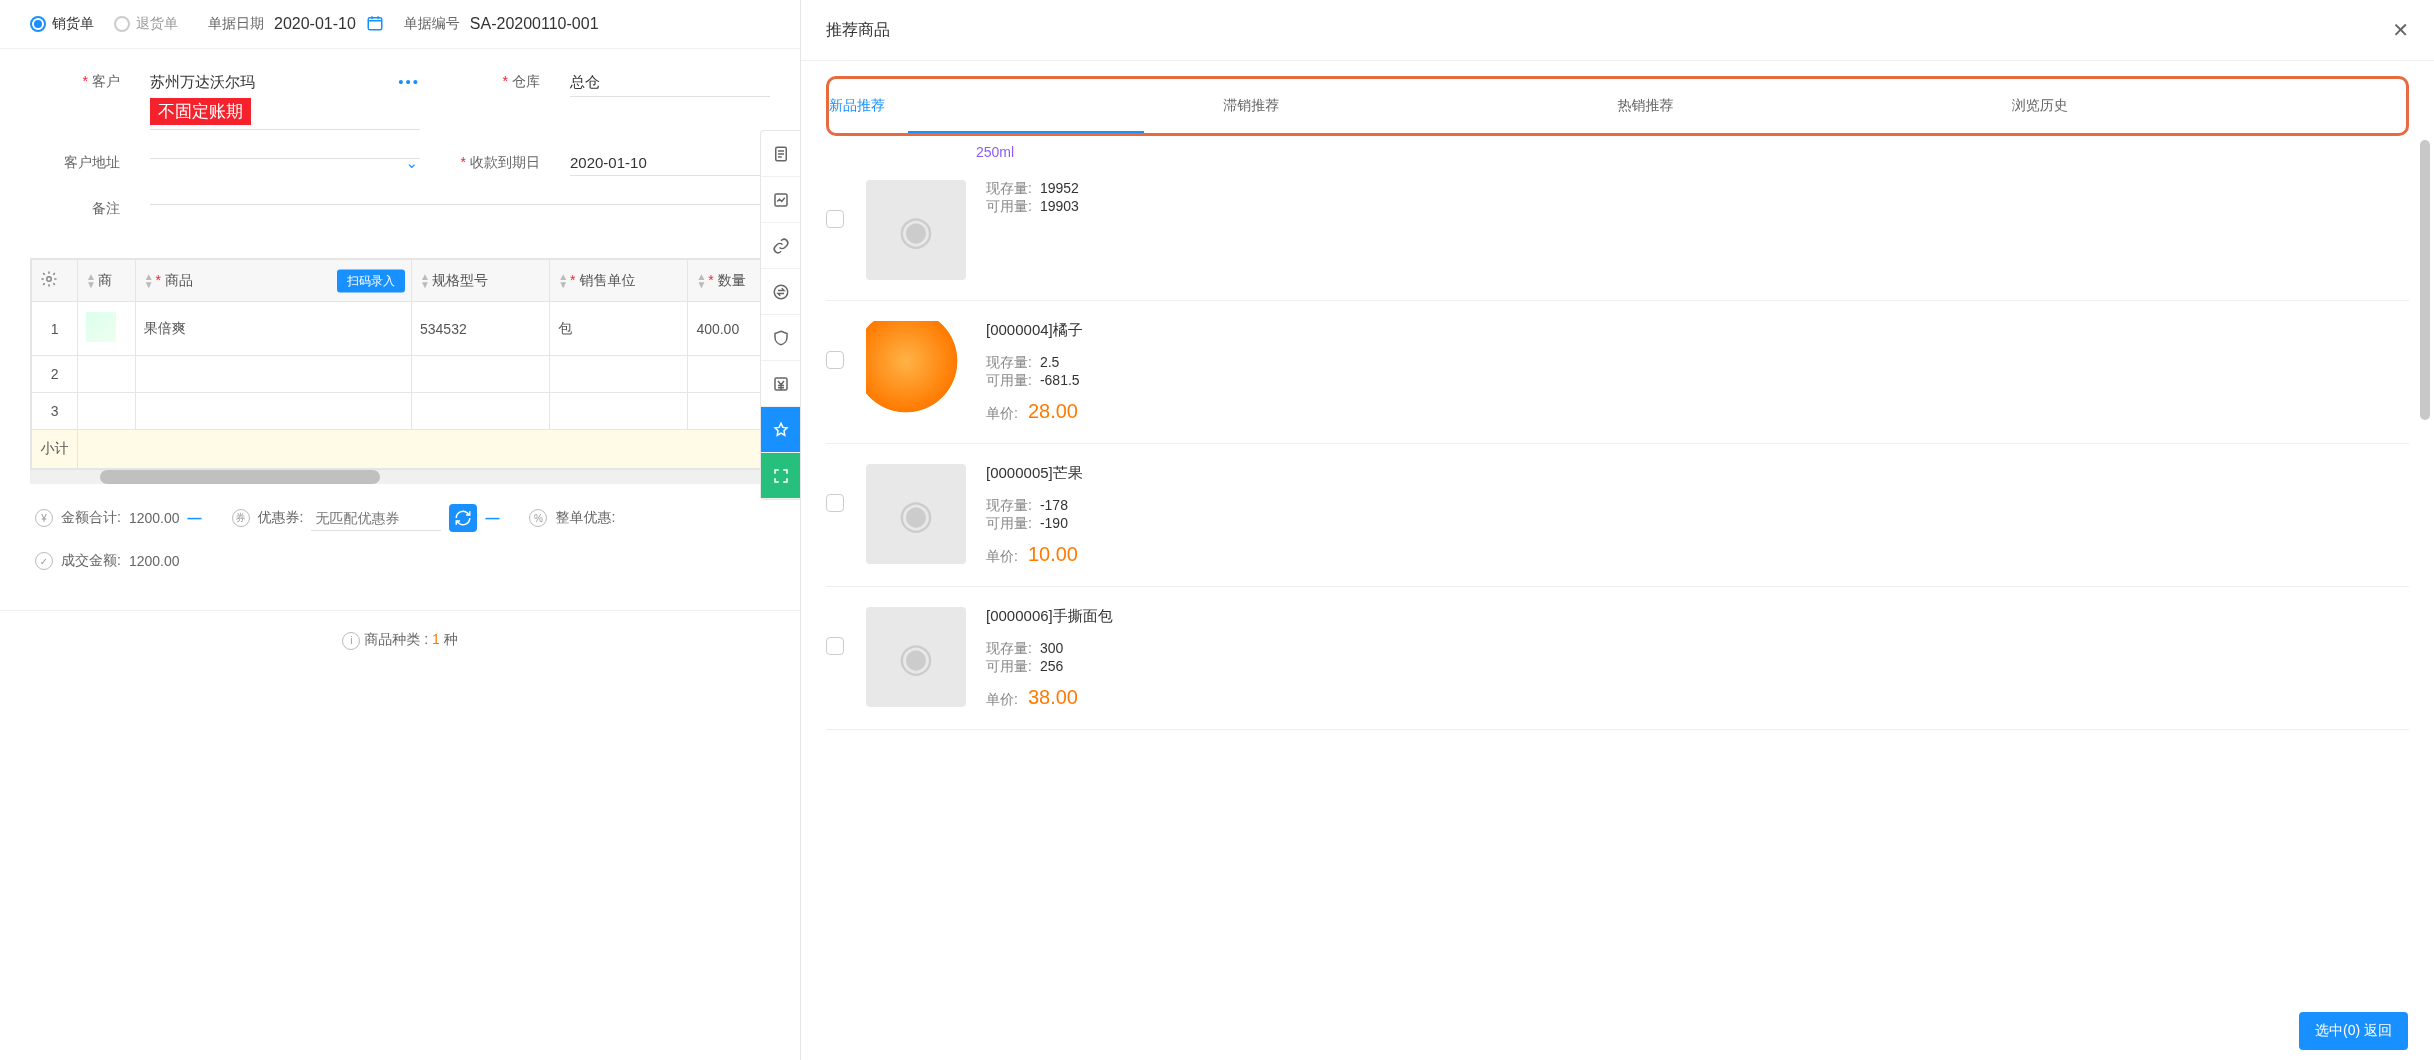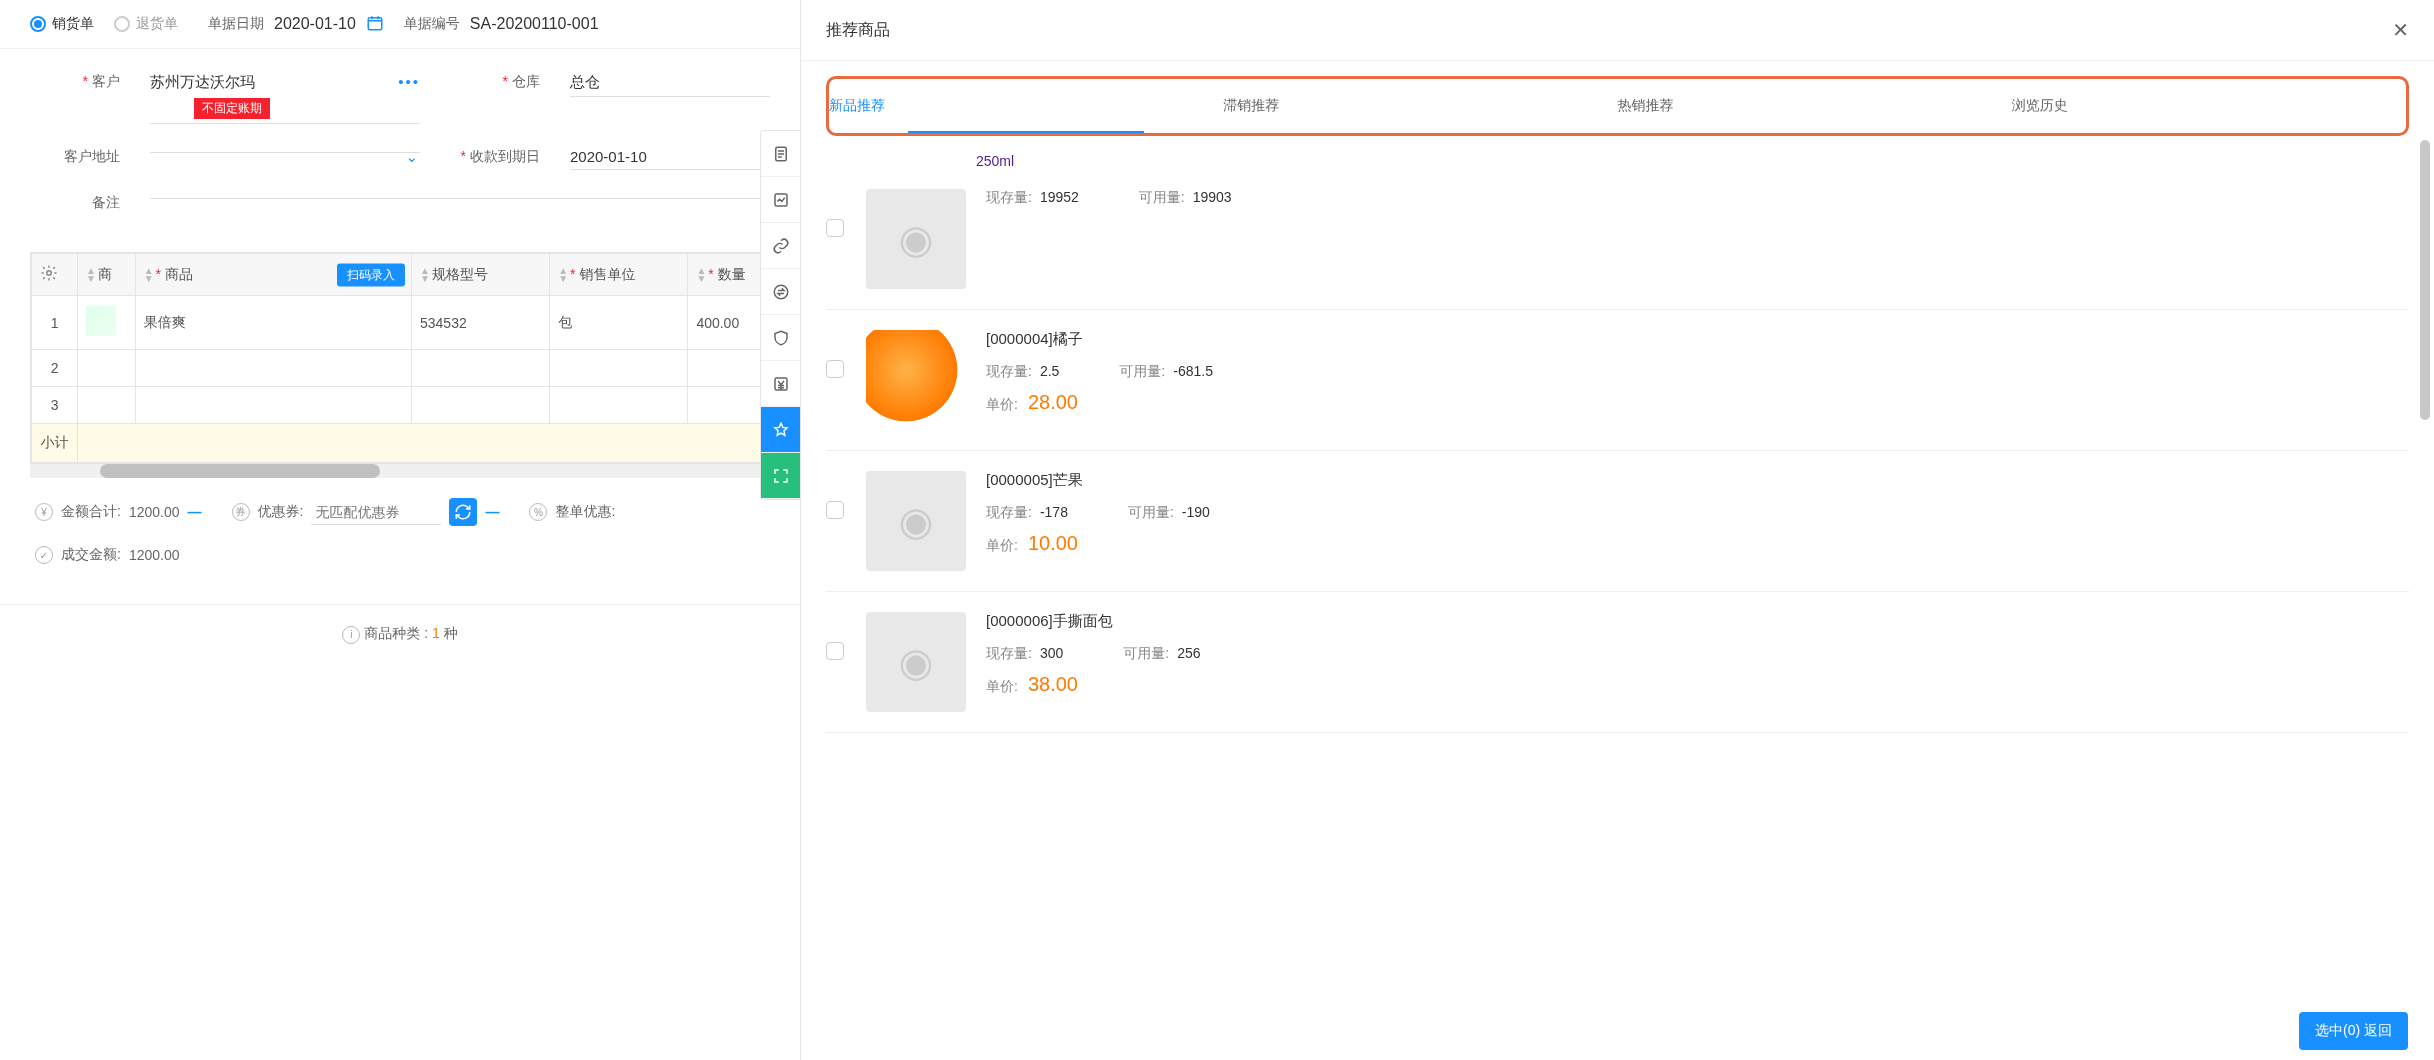--- a/index.html
+++ b/index.html
@@ -19,21 +19,21 @@
 .meta-value { color: #333; font-size: 16px; }
 .cal-icon { color: #1890ff; }
 
 .form-area { padding: 20px 30px; }
 .form-row { display: flex; gap: 30px; margin-bottom: 20px; align-items: flex-start; }
 .form-label { width: 90px; text-align: right; color: #666; padding-top: 4px; }
 .req { color: #f5222d; margin-right: 4px; }
 .form-value { flex: 1; position: relative; min-width: 200px; border-bottom: 1px solid #e0e0e0; padding: 4px 0; font-size: 15px; }
 .form-value .more { position: absolute; right: 0; top: 4px; color: #1890ff; cursor: pointer; letter-spacing: 2px; }
 .chevron { color: #1890ff; }
-.badge-red { background: #f5222d; color: #fff; padding: 2px 8px; font-size: 12px; display: inline-block; margin-top: 6px; margin-left: 44px; }
+.badge-red { background: #f5222d; color: #fff; padding: 2px 8px; font-size: 17px; display: inline-block; margin-top: 6px; }
 
 
 .table-wrap { margin: 0 30px; border: 1px solid #e5e5e5; position: relative; }
 .table { width: 100%; border-collapse: collapse; table-layout: fixed; }
 .table th, .table td { border: 1px solid #e5e5e5; padding: 10px 8px; text-align: left; font-weight: normal; color: #555; overflow: hidden; white-space: nowrap; }
 .table th { background: #f7f7f7; position: relative; }
 .table td.center { text-align: center; }
 .gear-cell { width: 40px; text-align: center; }
 .sort-arrows { color: #bbb; font-size: 10px; display: inline-block; line-height: 8px; vertical-align: middle; margin-right: 2px; }
 .scan-btn { background: #1890ff; color: #fff; border: none; border-radius: 3px; padding: 3px 10px; font-size: 12px; position: absolute; right: 6px; top: 50%; transform: translateY(-50%); cursor: pointer; }
@@ -71,21 +71,21 @@
 .rp-tab.active::after { content: ""; position: absolute; bottom: -8px; left: 20%; width: 60%; height: 2px; background: #1890ff; }
 
 .product-list { flex: 1; overflow-y: auto; padding: 0 25px; position: relative; }
 .product-item { display: flex; gap: 20px; padding: 20px 0; border-bottom: 1px solid #eee; align-items: flex-start; }
 .pi-check { width: 20px; padding-top: 30px; }
 .chk { width: 18px; height: 18px; border: 1px solid #ccc; border-radius: 4px; display: inline-block; cursor: pointer; }
 .pi-img { width: 100px; height: 100px; background: #e8e8e8; border-radius: 4px; display: flex; align-items: center; justify-content: center; color: #ccc; font-size: 40px; overflow: hidden; }
 .pi-img.orange { background: radial-gradient(circle at 40% 40%, #ffb347, #ff7a00 60%, #fff 61%); }
 .pi-info { flex: 1; }
 .pi-name { font-size: 15px; color: #333; margin-bottom: 14px; }
-.pi-stats { display: flex; gap: 60px; margin-bottom: 10px; color: #888; }
+.pi-stats { display: flex; margin-bottom: 10px; color: #888; flex-direction: column; }
 .pi-stats .v { color: #333; margin-left: 8px; }
 .pi-price-row { color: #888; }
 .pi-price { color: #ff7a00; font-size: 20px; font-weight: 500; margin-left: 10px; }
 
 .vscroll { position: absolute; right: 4px; top: 140px; width: 10px; height: 280px; background: #c8c8c8; border-radius: 5px; }
 
 .rp-footer { position: absolute; right: 26px; bottom: 10px; }
 .sel-btn { background: #1890ff; color: #fff; border: none; padding: 10px 16px; border-radius: 4px; font-size: 14px; cursor: pointer; }
 
 svg { width: 18px; height: 18px; }
@@ -302,21 +302,21 @@
     </div>
     <div class="rp-tabs-wrap">
       <div class="rp-tabs">
         <div class="rp-tab active">新品推荐</div>
         <div class="rp-tab">滞销推荐</div>
         <div class="rp-tab">热销推荐</div>
         <div class="rp-tab">浏览历史</div>
       </div>
     </div>
     <div class="product-list" id="product-list">
-      <div style="color:#4c1d95;padding:17px 0 0 150px">250ml</div>
+      <div style="color:#8b5cf6;padding:8px 0 0 150px">250ml</div>
     <div class="product-item">
     <div class="pi-check"><span class="chk"></span></div>
     <div class="pi-img ">◉</div>
     <div class="pi-info">
 
       <div class="pi-stats">
         <span><span>现存量:</span><span class="v">19952</span></span>
         <span><span>可用量:</span><span class="v">19903</span></span>
       </div>
     </div>

